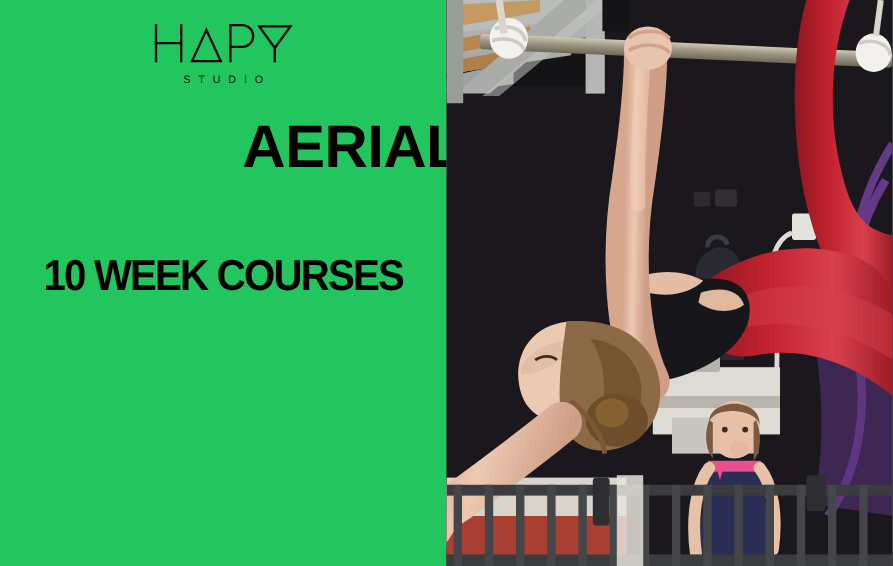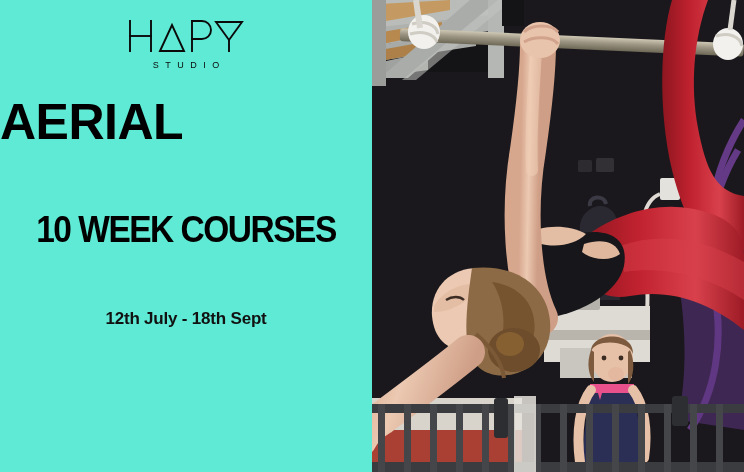--- a/index.html
+++ b/index.html
@@ -15,21 +15,21 @@
     overflow: hidden;
     font-family: "Liberation Sans", sans-serif;
     display: flex;
   }
 
   
   .left-panel {
     position: relative;
     width: 372px;
     height: 472px;
-    background: #5eead4;
+    background: #22c55e;
     flex: 0 0 372px;
     overflow: hidden;
   }
 
   .logo-block {
     position: absolute;
     top: 18px;
     left: 0;
     width: 372px;
     text-align: center;
@@ -45,23 +45,23 @@
     font-size: 9px;
     font-weight: 400;
     letter-spacing: 6.5px;
     color: #0a0a0a;
     text-indent: 6.5px;
   }
 
   .headline {
     position: absolute;
     top: 98px;
-    left: 0;
-    width: 372px;
-    text-align: left;
+    left: 13px;
+    width: 372px;
+    text-align: right;
     color: #000000;
     font-family: "Liberation Sans", sans-serif;
     font-weight: bold;
     font-size: 50px;
     line-height: 0.98;
     letter-spacing: -0.5px;
   }
   .headline .line {
     display: block;
     white-space: nowrap;
@@ -141,21 +141,20 @@
       </span>
       <span class="logo-sub">STUDIO</span>
     </div>
 
     <div class="headline">
       <span class="line">AERIAL</span>
     </div>
 
     <div class="subhead">10 WEEK COURSES</div>
 
-    <div class="dates">12th July - 18th Sept</div>
   </div>
 
   <div class="photo-panel">
     <svg viewBox="0 0 372 472" aria-hidden="true">
       <defs>
         <linearGradient id="legGrad" x1="0" y1="0" x2="1" y2="0">
           <stop offset="0%" stop-color="#8e1620"></stop>
           <stop offset="35%" stop-color="#c1222f"></stop>
           <stop offset="70%" stop-color="#d8414c"></stop>
           <stop offset="100%" stop-color="#9d1b25"></stop>

